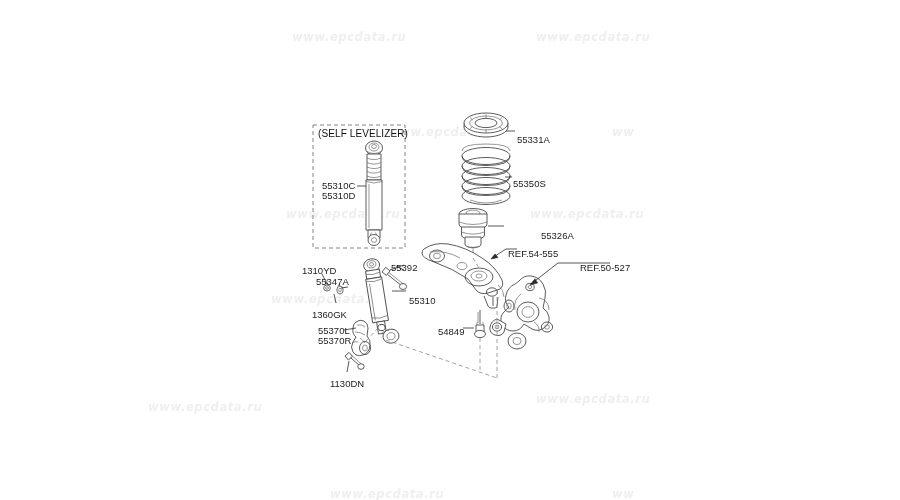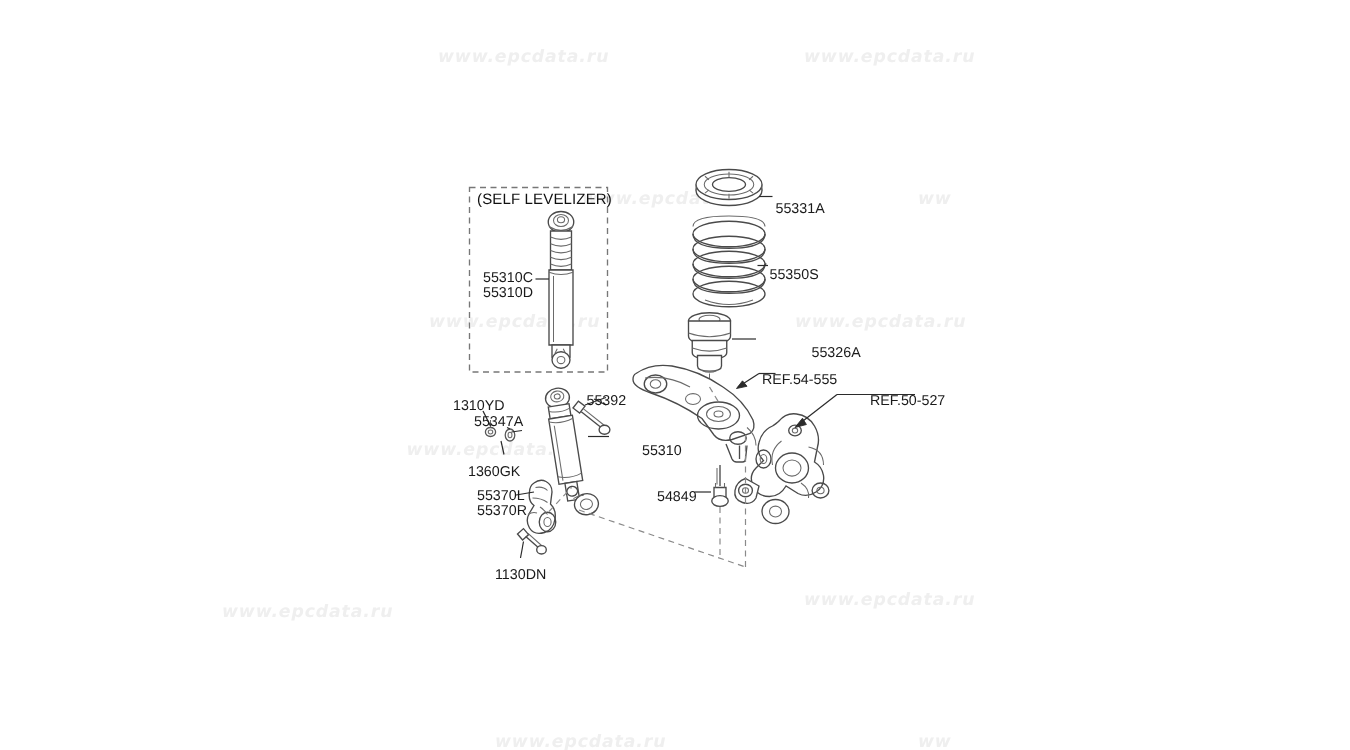--- a/index.html
+++ b/index.html
@@ -330,21 +330,21 @@
 
   <div id="inset-title" class="title-lbl" style="left:318px; top:128px;">(SELF LEVELIZER)</div>
 
   <div id="label-layer">
       <div class="lbl" style="left: 322px; top: 180px; color: rgb(27, 27, 27);">55310C</div>
       <div class="lbl" style="left: 322px; top: 190px; color: rgb(27, 27, 27);">55310D</div>
       <div class="lbl" style="left: 517px; top: 134px; color: rgb(27, 27, 27);">55331A</div>
       <div class="lbl" style="left: 513px; top: 178px; color: rgb(27, 27, 27);">55350S</div>
       <div class="lbl" style="left: 506px; top: 230px; color: rgb(27, 27, 27); padding-left: 35px;">55326A</div>
       <div class="lbl" style="left: 391px; top: 262px; color: rgb(27, 27, 27);">55392</div>
-      <div class="lbl" style="left: 428px; top: 295px; color: rgb(27, 27, 27);">55310</div>
+      <div class="lbl" style="left: 409px; top: 295px; color: rgb(27, 27, 27);">55310</div>
       <div class="lbl" style="left: 302px; top: 265px; color: rgb(27, 27, 27);">1310YD</div>
       <div class="lbl" style="left: 316px; top: 276px; color: rgb(27, 27, 27);">55347A</div>
       <div class="lbl" style="left: 312px; top: 309px; color: rgb(27, 27, 27);">1360GK</div>
       <div class="lbl" style="left: 318px; top: 325px; color: rgb(27, 27, 27);">55370L</div>
       <div class="lbl" style="left: 318px; top: 335px; color: rgb(27, 27, 27);">55370R</div>
       <div class="lbl" style="left: 330px; top: 378px; color: rgb(27, 27, 27); text-align: center;">1130DN</div>
       <div class="lbl" style="left: 438px; top: 326px; color: rgb(27, 27, 27);">54849</div>
     </div>
   <div id="ref-layer">
       <div class="ref-lbl" style="left: 508px; top: 248px; color: rgb(27, 27, 27);">REF.54-555</div>

